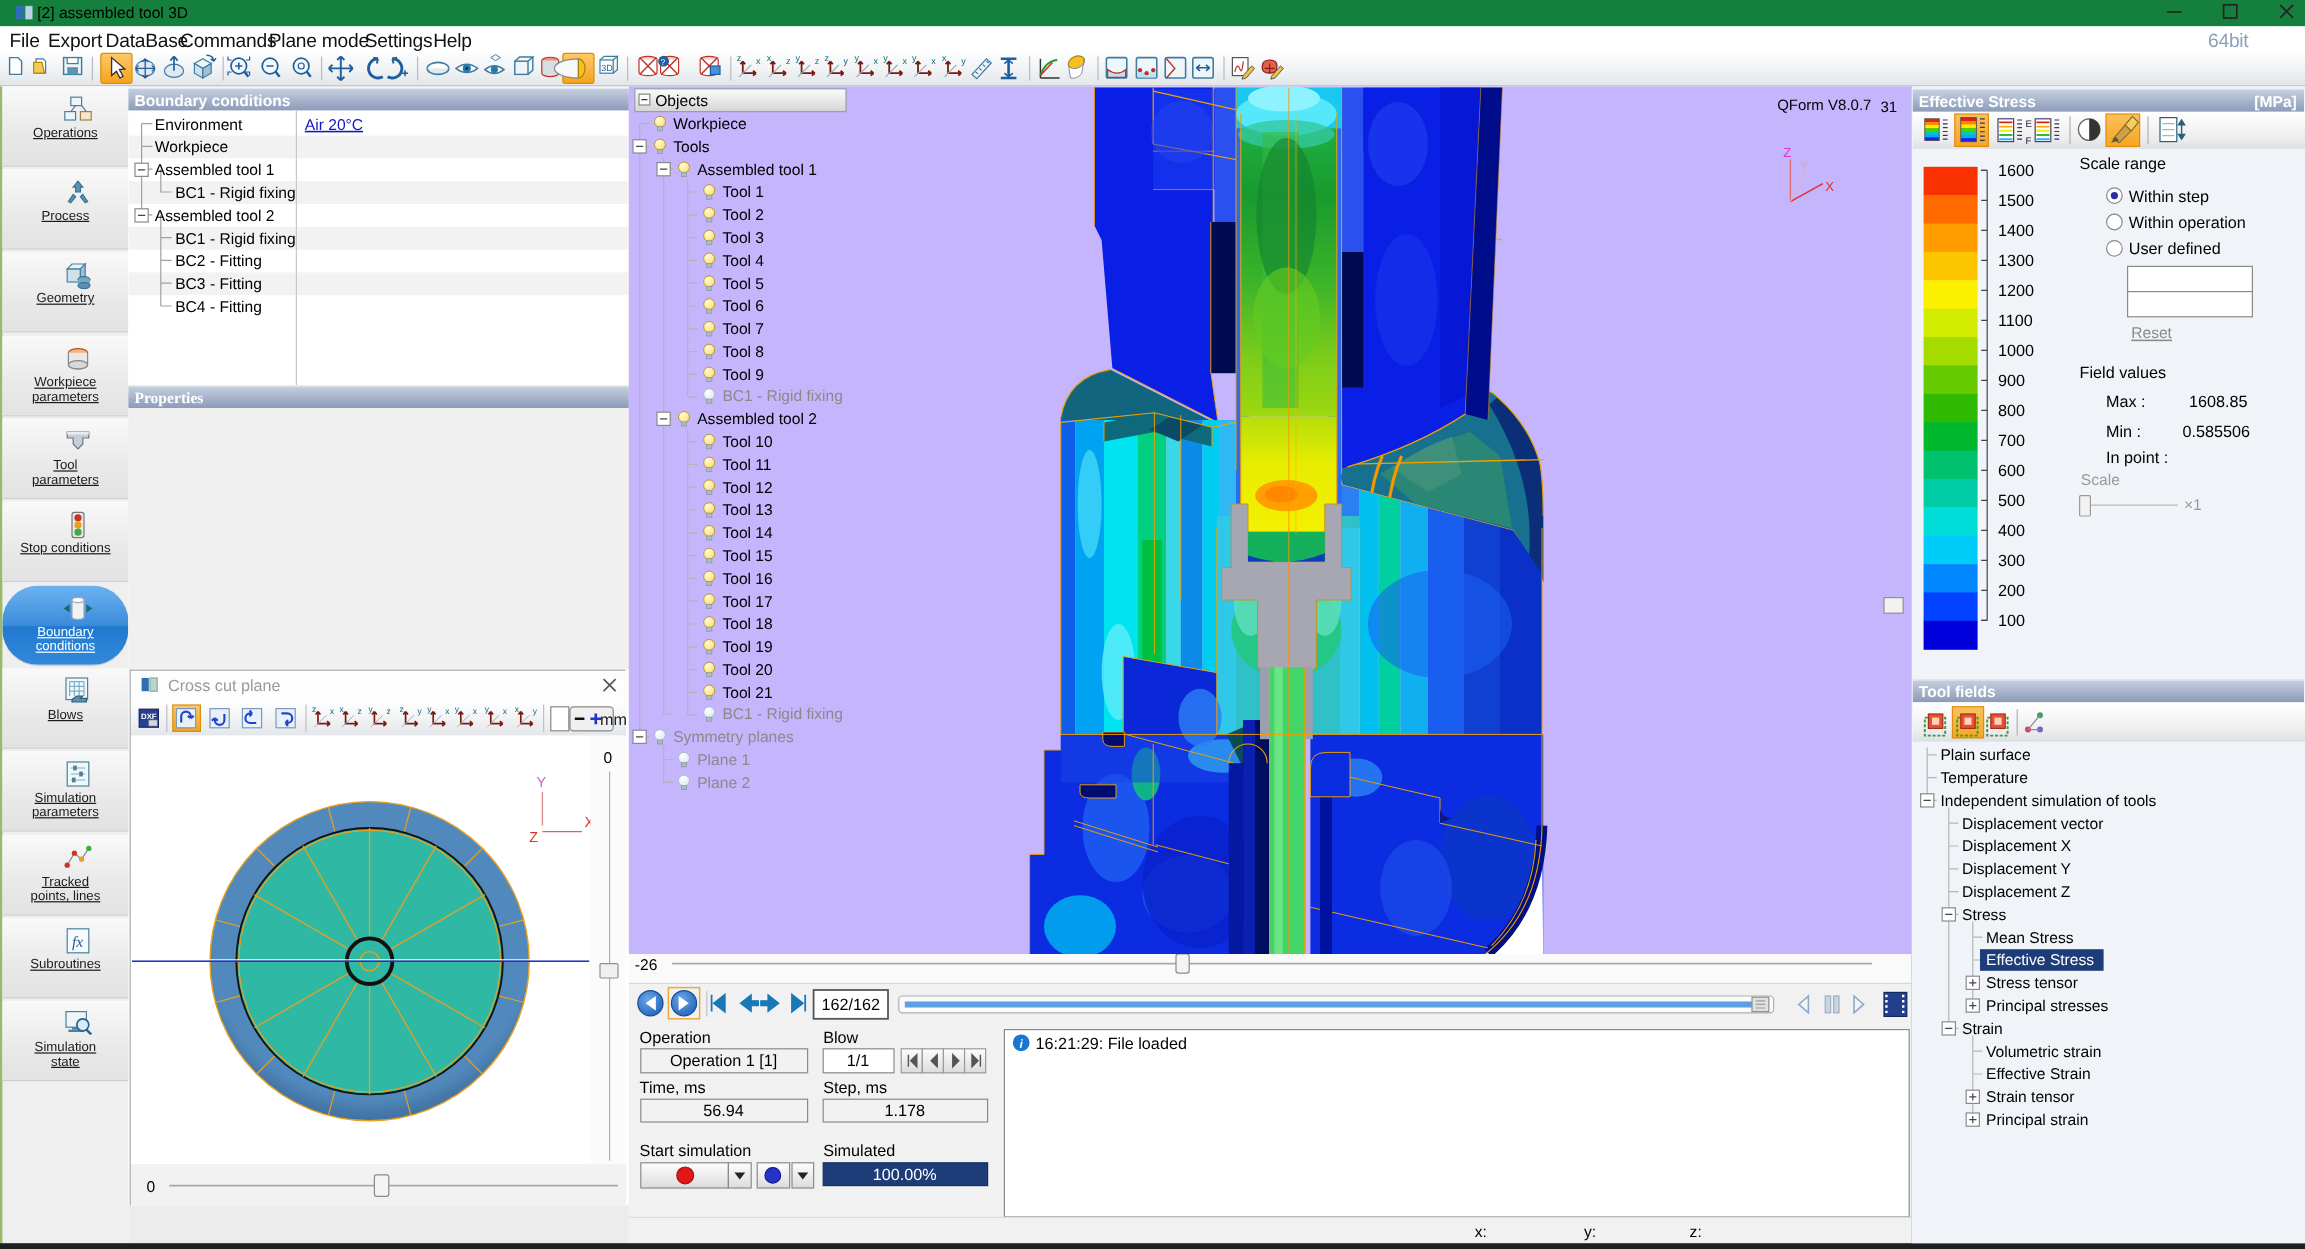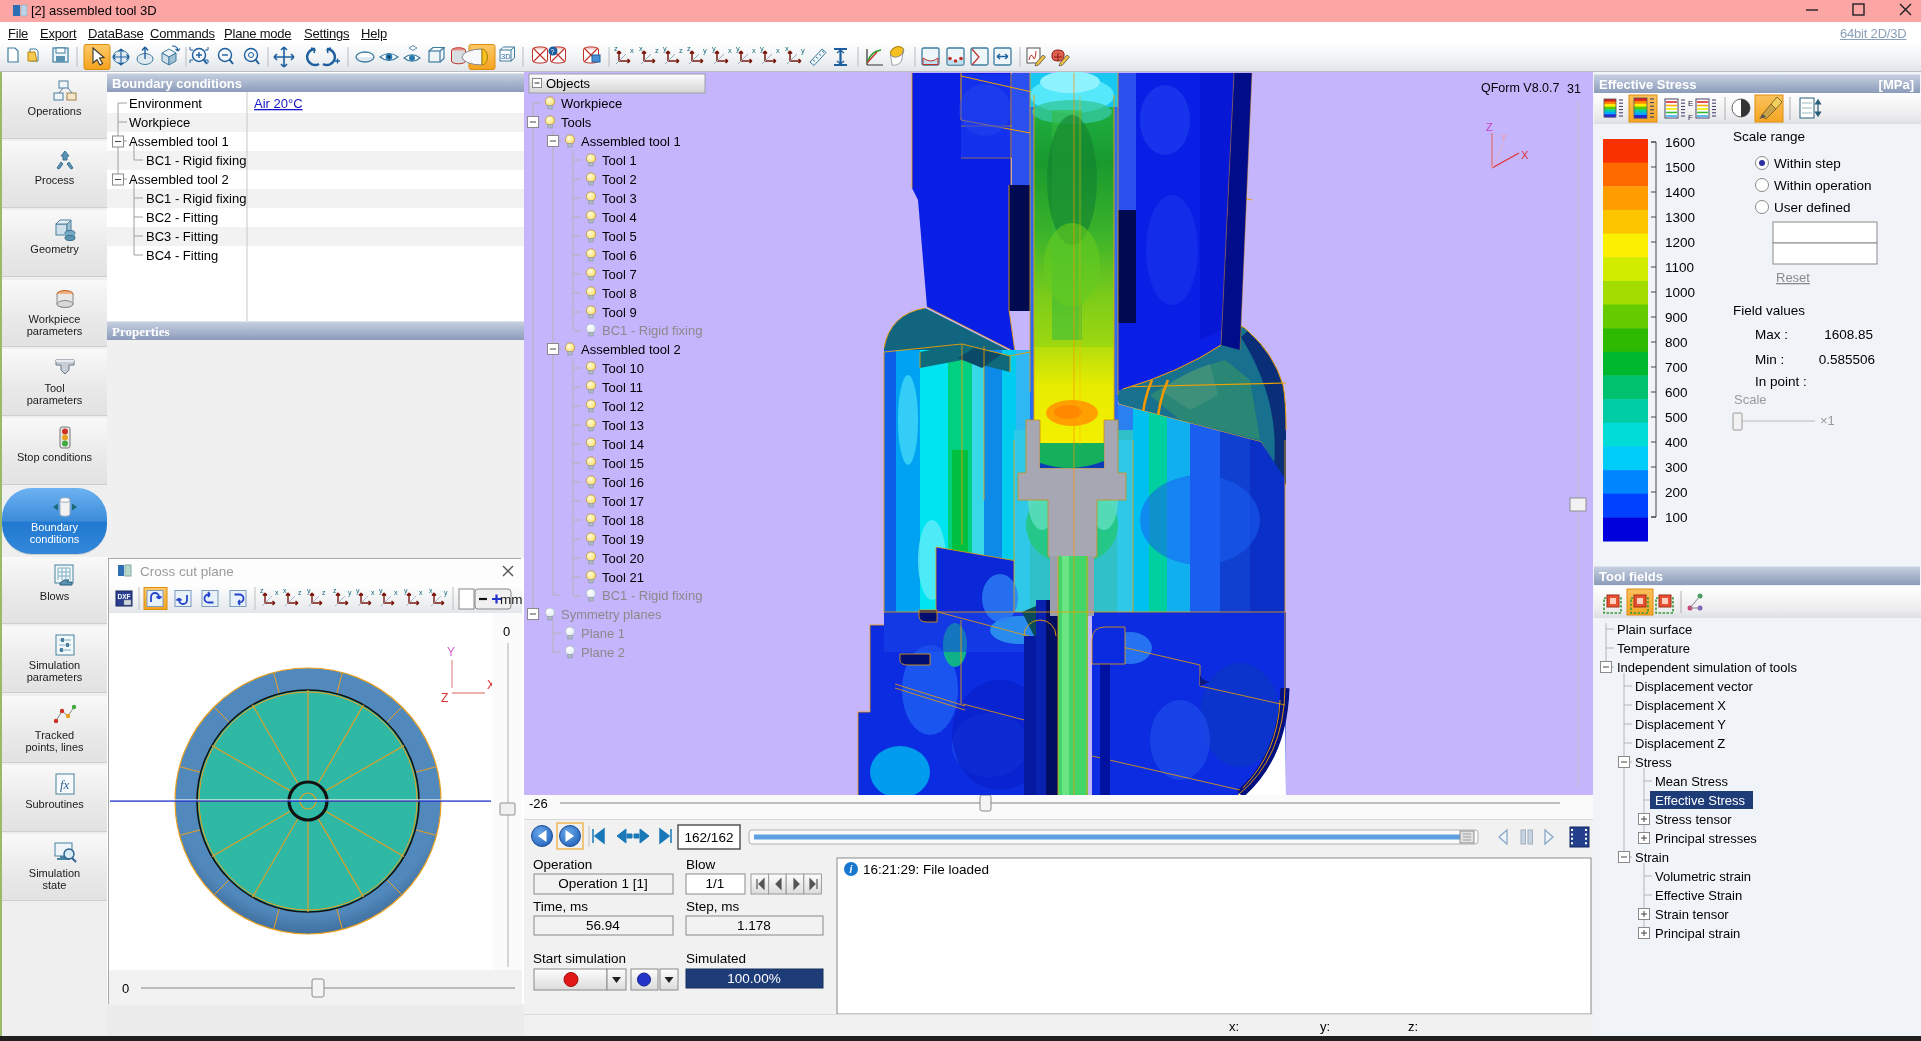--- a/index.html
+++ b/index.html
@@ -1,30 +1,30 @@
 <!DOCTYPE html>
 <html><head>
 <meta charset="utf-8">
 <style>
 * { margin:0; padding:0; box-sizing:border-box; }
 html,body { width:1921px; height:1041px; overflow:hidden; background:#fff;
   font-family:"Liberation Sans", sans-serif; font-size:12px; color:#000; }
 .abs { position:absolute; }
-#titlebar { left:0; top:0; width:1921px; height:22px; background:#fca5a5; }
+#titlebar { left:0; top:0; width:1921px; height:22px; background:#15803d; }
 #menubar { left:0; top:22px; width:1921px; height:21px; background:#fff; }
-.menuitem { position:absolute; top:4px; font-size:13px; color:#111; letter-spacing:-0.2px;text-decoration:underline; }
+.menuitem { position:absolute; top:4px; font-size:16px; color:#111; letter-spacing:-0.2px; }
 #toolbar { left:0; top:43px; width:1921px; height:29px;
   background:linear-gradient(#fefefe,#eceff1 70%,#e2e6e9); border-bottom:1px solid #b9bfc5; }
 #sidebar { left:0; top:72px; width:107px; height:969px; background:#efefef; }
 #greenstrip { left:0; top:72px; width:2px; height:964px; background:#9cb86b; }
 .sbtn { position:absolute; left:2px; width:105px; height:67px;
   background:linear-gradient(#f9f9f9,#e9e9e9 60%,#e2e2e2); border-bottom:1px solid #cfcfcf;
   text-align:center; font-size:11px; color:#1a1a1a; }
 .sbtn .ic { margin-top:7px; height:26px;margin-left:20px; }
-.sbtn .lb { line-height:12px; }
+.sbtn .lb { line-height:12px;text-decoration:underline; }
 .sbtn.sel { background:linear-gradient(#6cb2f1,#3c8cda 50%,#2079d0 52%,#3488da); color:#fff;border-radius:30px; }
 .phead { position:absolute; height:19px; background:linear-gradient(#c5cfe0,#a5b2ca 55%,#8b9cba);
   color:#fff; font-weight:bold; font-size:13px; line-height:19px; padding-left:5px;
   border-top:1px solid #dde3ee; }
 #bcpanel { left:107px; top:73px; width:417px; height:248px; background:#fff; }
 
 #propsarea { left:107px; top:340px; width:417px; height:218px; background:#f0f0f0; }
 #belowcc { left:107px; top:1004px; width:417px; height:37px; background:#ececec; }
 #canvas { left:524px; top:72px; width:1069px; height:723px; background:#c4b5fd; }
 #sliderrow { left:524px; top:795px; width:1069px; height:24px; background:#fafafa; }

